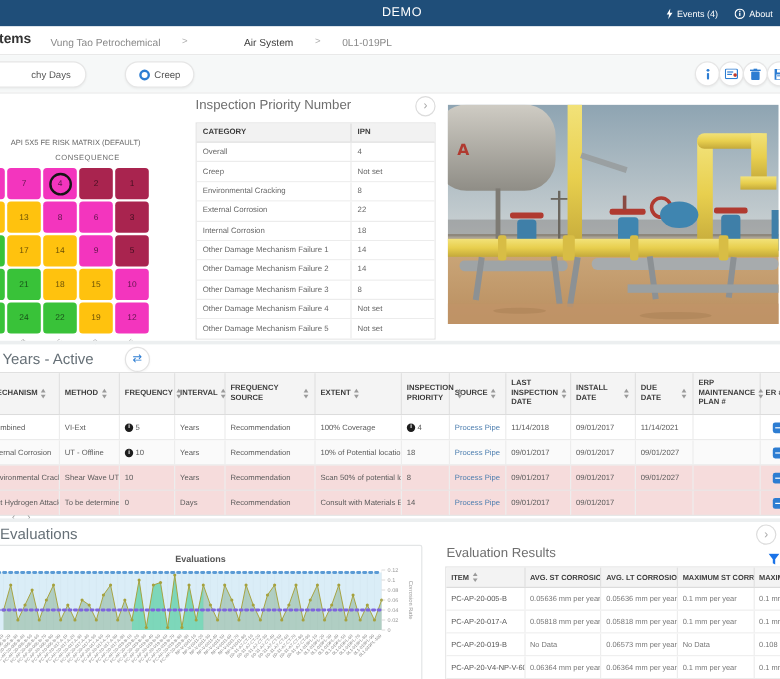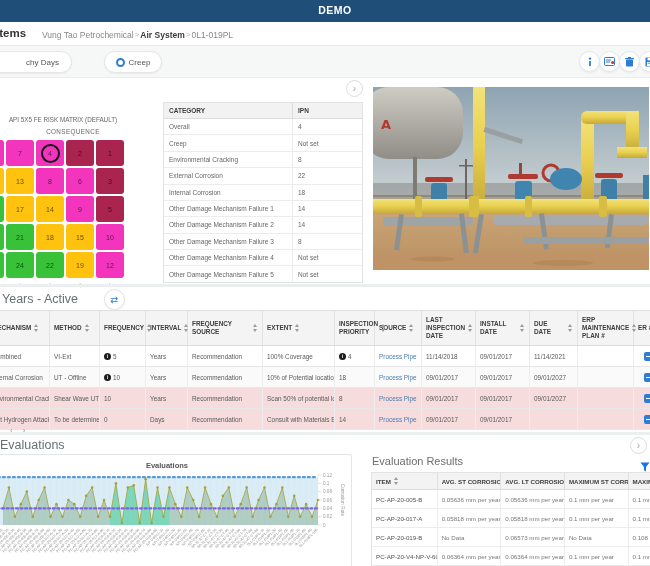--- a/index.html
+++ b/index.html
@@ -2,29 +2,29 @@
 <html><head>
 <meta charset="utf-8">
 <style>
   html,body{margin:0;padding:0;background:#fff;}
   *{box-sizing:border-box;}
   .screen{position:relative;width:650px;height:566px;overflow:hidden;background:#fff;
     font-family:"Liberation Sans","DejaVu Sans",sans-serif;color:#444;}
   
   .topbar{position:absolute;left:0;top:0;width:650px;height:22px;background:#1f4e79;}
   .topbar .title{position:absolute;left:0;right:0;top:4px;text-align:center;color:#fff;
-    font-size:10.5px;font-weight:bold;letter-spacing:.5px;margin-left:20px;}
+    font-size:10.5px;font-weight:normal;letter-spacing:.5px;margin-left:20px;}
   .topbar-right{position:absolute;right:6px;top:0;height:22px;display:flex;align-items:center;gap:14px;}
   .topbar-item{display:flex;align-items:center;gap:3px;color:#fff;font-size:7.5px;}
   
   .crumbbar{position:absolute;left:0;top:22px;width:650px;height:24px;background:#fff;border-bottom:1px solid #e9e9e9;}
   .crumb-section{position:absolute;left:-4px;top:5px;font-size:11.5px;font-weight:bold;color:#333;}
-  .crumb-path{position:absolute;left:42px;top:8px;font-size:8.5px;color:#888;display:flex;gap:1px;}
+  .crumb-path{position:absolute;left:42px;top:8px;font-size:8.5px;color:#888;display:flex;gap:18px;}
   .crumb-sep{color:#b0b0b0;font-size:8px;}
-  .crumb-strong{color:#3c3c3c;font-weight:bold;}
+  .crumb-strong{color:#3c3c3c;font-weight:normal;margin-left:29px;}
   
   .toolbar{position:absolute;left:0;top:46px;width:650px;height:32px;background:#f6f8f8;border-bottom:1px solid #ededed;}
   .pill{position:absolute;top:5px;height:22px;background:#fff;border:1px solid #e6e6e6;border-radius:11px;
     box-shadow:0 1px 2px rgba(0,0,0,.06);display:flex;align-items:center;font-size:8px;color:#555;}
   .pill.cut{left:-34px;width:106px;justify-content:flex-end;padding-right:12px;}
   .pill.copy{left:104px;width:58px;justify-content:center;gap:4px;}
   .ring-icon{width:9px;height:9px;border:2.5px solid #2d7dd2;border-radius:50%;}
   .circle-btn{position:absolute;top:5px;width:21px;height:21px;border-radius:50%;background:#fff;
     border:1px solid #e6e6e6;box-shadow:0 1px 2px rgba(0,0,0,.06);display:flex;align-items:center;justify-content:center;}
   
@@ -93,20 +93,36 @@
   .rt-c{padding:0 4px;display:flex;align-items:center;height:18px;color:#777;border-right:1px solid #ededed;white-space:nowrap;overflow:hidden;}
   .rt-c.item{color:#555;}
 </style>
 </head>
 <body>
 
 <div class="screen">
 
   <div class="topbar">
     <div class="title">DEMO</div>
+    <div class="topbar-right">
+      <div class="topbar-item">
+        <svg width="6" height="9" viewBox="0 0 6 9">
+            <polygon points="3.6,0 0.6,5 2.6,5 1.8,9 5.4,3.6 3.2,3.6" fill="#fff"></polygon>
+          </svg>
+        <span>Events (4)</span>
+      </div>
+      <div class="topbar-item">
+        <svg width="9" height="9" viewBox="0 0 10 10">
+            <circle cx="5" cy="5" r="4.3" fill="none" stroke="#fff" stroke-width="1.1"></circle>
+            <rect x="4.4" y="4" width="1.2" height="3" fill="#fff"></rect>
+            <rect x="4.4" y="2.2" width="1.2" height="1.2" fill="#fff"></rect>
+          </svg>
+        <span>About</span>
+      </div>
+    </div>
   </div>
 
   <div class="crumbbar">
     <div class="crumb-section">Items</div>
     <div class="crumb-path" id="crumb-path">
         <span>Vung Tao Petrochemical</span>
         <span class="crumb-sep">&gt;</span>
         <span class="crumb-strong">Air System</span>
         <span class="crumb-sep">&gt;</span>
         <span>0L1-019PL</span>
@@ -185,20 +201,21 @@
     <div class="matrix-collabels" id="matrix-collabels">
         <span>A</span>
         <span>B</span>
         <span>C</span>
         <span>D</span>
         <span>E</span>
       </div>
   </div>
 
   <div class="ipn-card">
+    <div class="card-title">Inspection Priority Number</div>
     <div class="chev-circle">
         <span>›</span>
       </div>
     <div class="ipn-table" id="ipn-table">
         <div class="ipn-hrow">
           <div class="ipn-c1">CATEGORY</div>
           <div class="ipn-c2">IPN</div>
         </div>
         <div class="ipn-row">
           <div class="ipn-c1">Overall</div>

